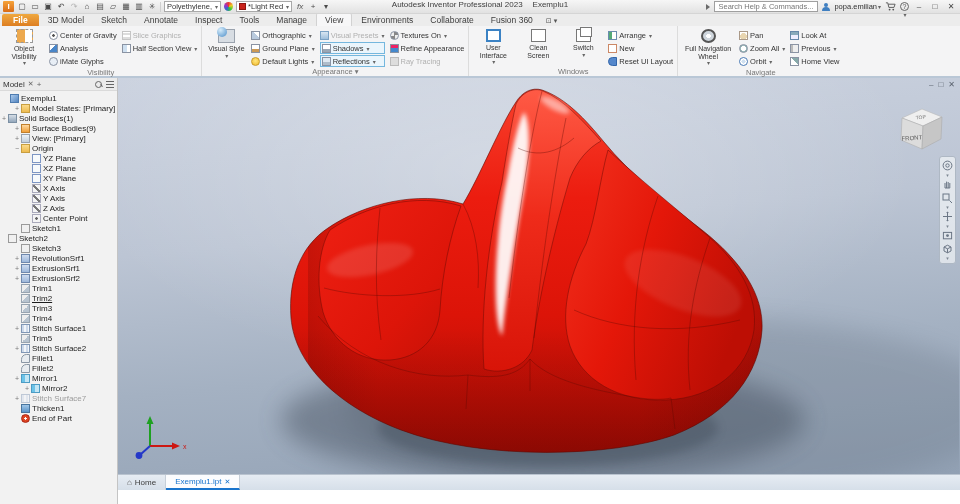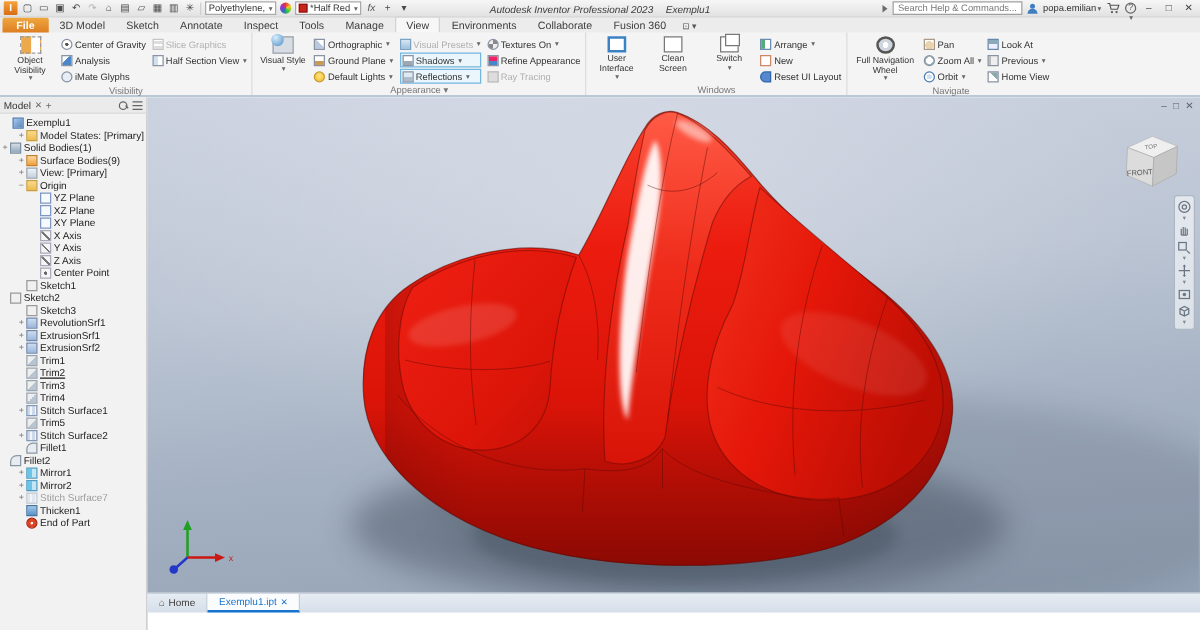--- a/index.html
+++ b/index.html
@@ -11,21 +11,21 @@
   .logo { width:11px; height:11px; background:linear-gradient(#f6a33a,#d96c16); color:#fff; font-weight:bold; font-size:8px; text-align:center; line-height:11px; border-radius:1px; flex:none;}
   .qat { display:flex; align-items:center; gap:3px; }
   .qat-i { font-size:8px; color:#4a4a4a; width:10px; text-align:center; line-height:12px; }
   .qat-i.dim { color:#b5b5b5; }
   .vsep { width:1px; height:10px; background:#cfcfcf; }
   .combo { height:11px; background:#fff; border:1px solid #a9a9a9; display:flex; align-items:center; font-size:7.5px; color:#333; padding:0 2px; gap:2px; white-space:nowrap;}
   .drop::after { content:"▾"; font-size:6px; color:#666; margin-left:1px; }
   .swatch { width:7px; height:7px; background:#c9231c; border:1px solid #8e1511; flex:none;}
   .wheel { width:9px; height:9px; border-radius:50%; background:conic-gradient(#e33,#ec2,#3c3,#36c,#93c,#e33); flex:none;}
   .fx { font-style:italic; font-size:8px; color:#555; }
-  .title-center { position:absolute; left:50%; top:0; transform:translateX(-50%); height:14px; display:flex; align-items:center; gap:10px; font-size:8px; color:#3c3c3c; white-space:nowrap;font-style:italic;}
+  .title-center { position:absolute; left:50%; top:0; transform:translateX(-50%); height:14px; display:flex; align-items:flex-start; gap:10px; font-size:8px; color:#3c3c3c; white-space:nowrap;}
   .tb-right { margin-left:auto; display:flex; align-items:center; gap:4px; }
   .searchbox { width:104px; height:11px; background:#fff; border:1px solid #9f9f9f; font-size:7.5px; color:#777; display:flex; align-items:center; padding:0 3px; white-space:nowrap; overflow:hidden;}
   .scope { width:0; height:0; border-left:4px solid #6a6a6a; border-top:3px solid transparent; border-bottom:3px solid transparent; }
   .person { width:8px; height:8px; position:relative; }
   .person::before { content:""; position:absolute; left:2px; top:0; width:4px; height:4px; border-radius:50%; background:#3f7fc1;}
   .person::after { content:""; position:absolute; left:0; top:4px; width:8px; height:4px; border-radius:4px 4px 0 0; background:#3f7fc1;}
   .user-name { font-size:7.5px; color:#333; }
   .help-circ { width:9px; height:9px; border:1px solid #666; border-radius:50%; font-size:7px; color:#555; text-align:center; line-height:8px;}
   .winbtn { width:12px; text-align:center; font-size:8px; color:#444; }
 
@@ -157,21 +157,21 @@
       <span class="qat-i">▥</span>
       <span class="qat-i">✳</span>
     </div>
   <div class="vsep"></div>
   <div class="combo drop">
     <span>Polyethylene,</span>
   </div>
   <span class="wheel"></span>
   <div class="combo drop">
     <span class="swatch"></span>
-    <span>*Half Red</span>
+    <span>*Light Red</span>
   </div>
   <span class="qat-i fx">fx</span>
   <span class="qat-i">+</span>
   <span class="qat-i">▾</span>
 
   <div class="title-center">
     <span>Autodesk Inventor Professional 2023</span>
     <span>Exemplu1</span>
   </div>
 
@@ -507,31 +507,31 @@
         <div class="trow" style="padding-left: 13px;">
           <span class="texp">+</span>
           <span class="ticon i-stitch"></span>
           <span>Stitch Surface2</span>
         </div>
         <div class="trow" style="padding-left: 13px;">
           <span class="texp"></span>
           <span class="ticon i-fillet"></span>
           <span>Fillet1</span>
         </div>
-        <div class="trow" style="padding-left: 0;">
+        <div class="trow" style="padding-left: 13px;">
           <span class="texp"></span>
           <span class="ticon i-fillet"></span>
           <span>Fillet2</span>
         </div>
         <div class="trow" style="padding-left: 13px;">
           <span class="texp">+</span>
           <span class="ticon i-mirror"></span>
           <span>Mirror1</span>
         </div>
-        <div class="trow" style="padding-left: 13px;">
+        <div class="trow" style="padding-left: 23px;">
           <span class="texp">+</span>
           <span class="ticon i-mirror"></span>
           <span>Mirror2</span>
         </div>
         <div class="trow grayed" style="padding-left: 13px;">
           <span class="texp">+</span>
           <span class="ticon i-stitch"></span>
           <span>Stitch Surface7</span>
         </div>
         <div class="trow" style="padding-left: 13px;">

